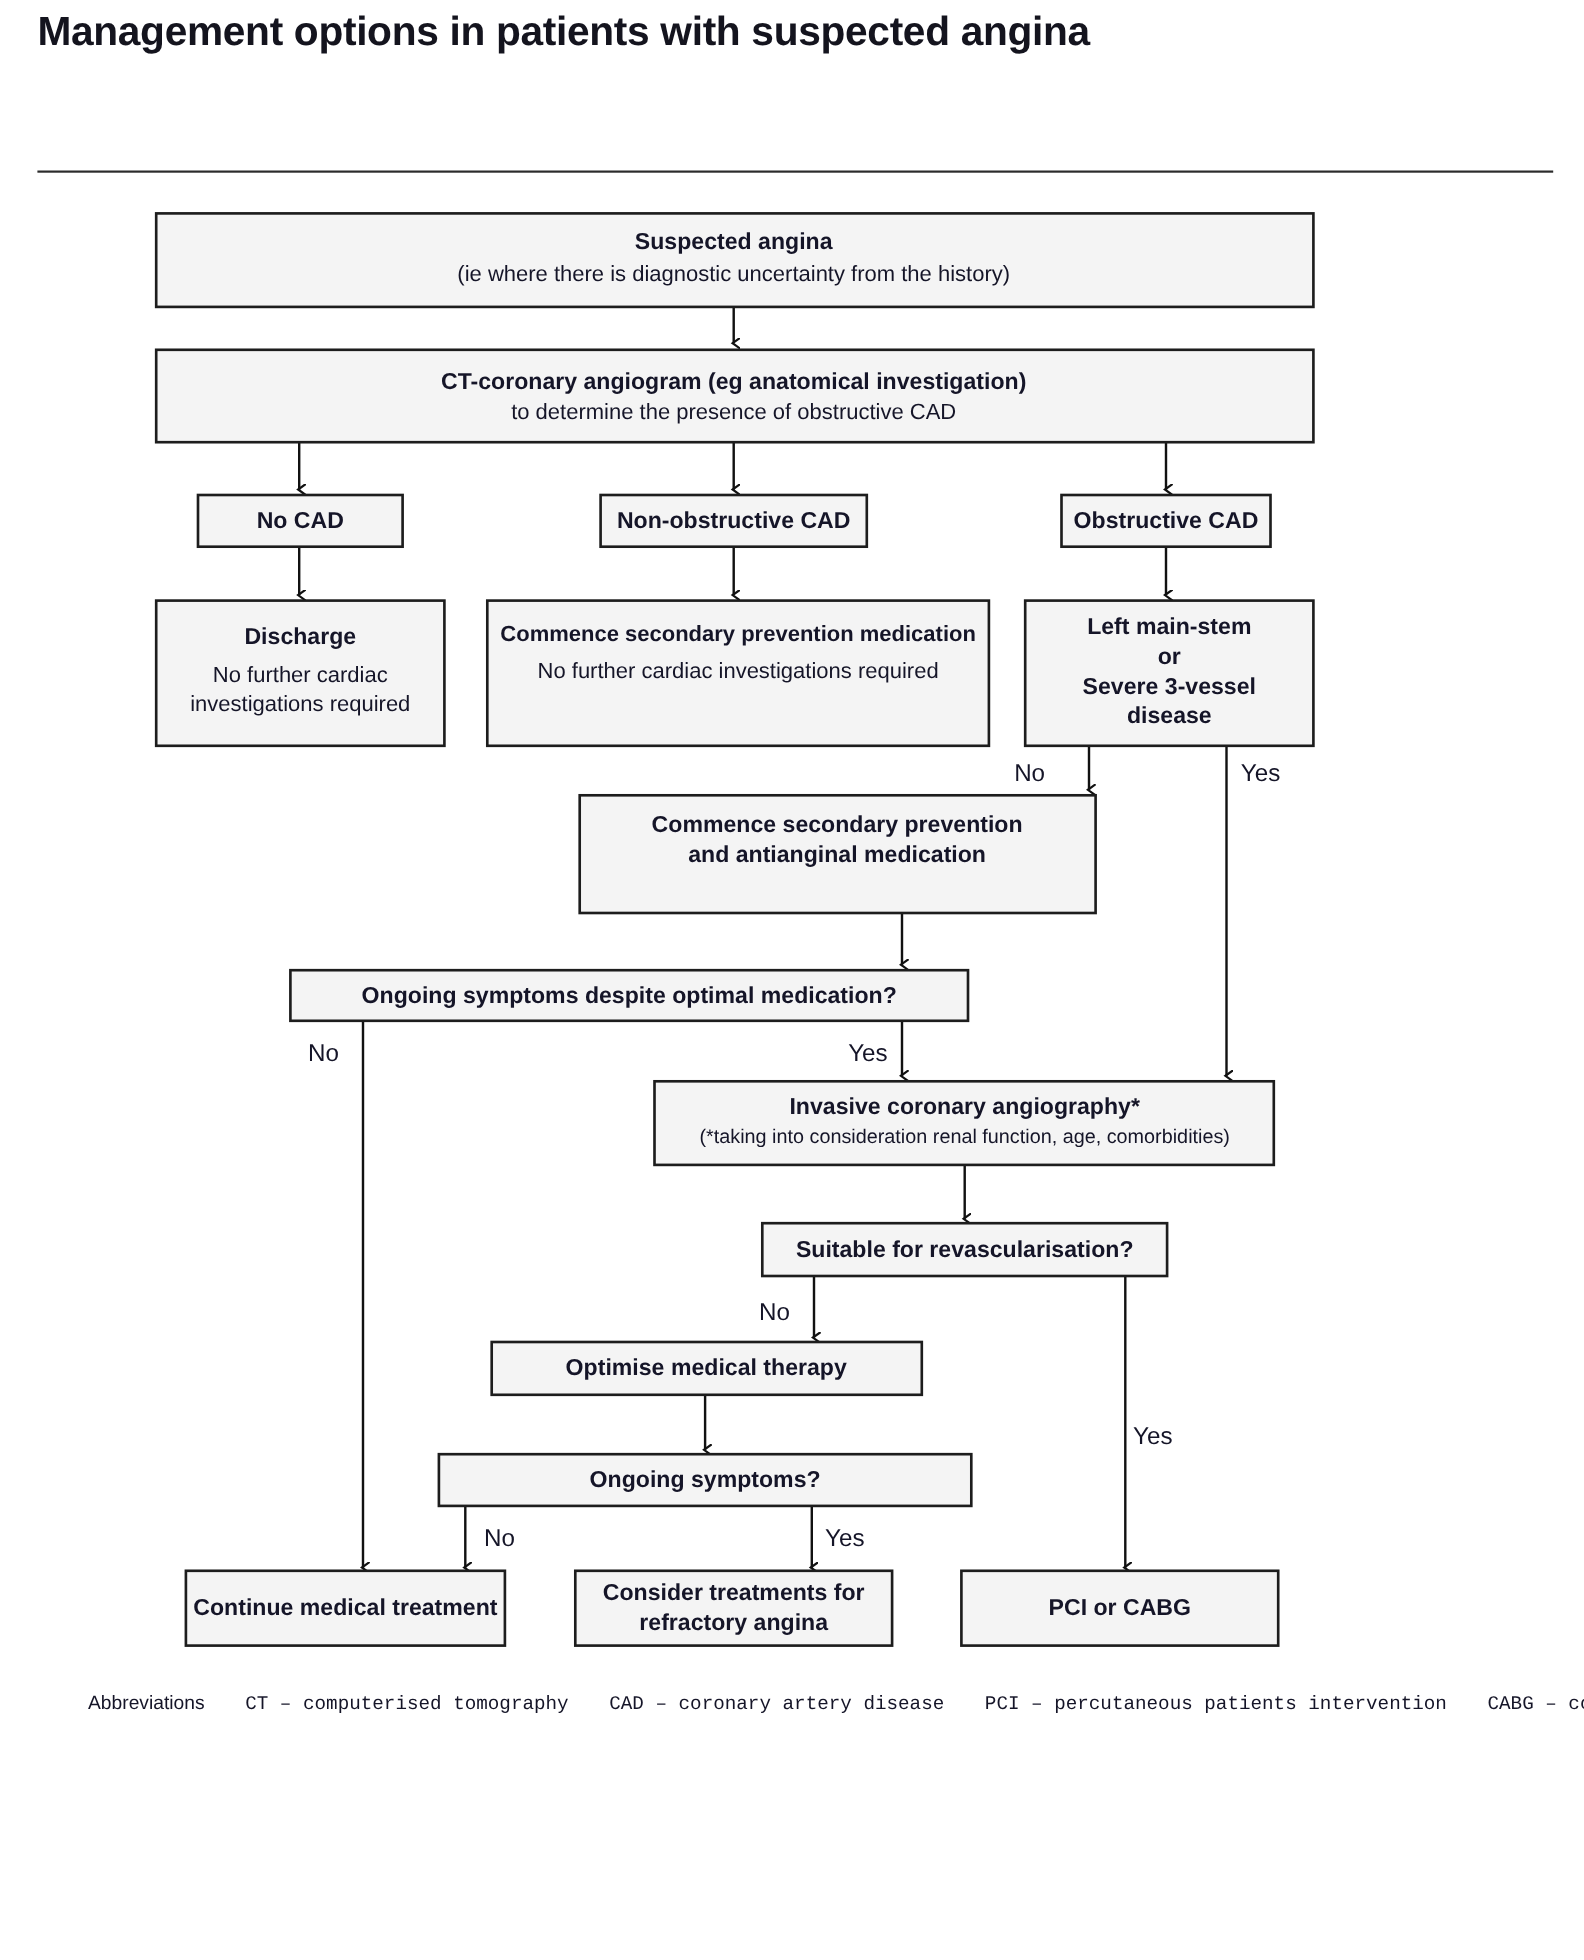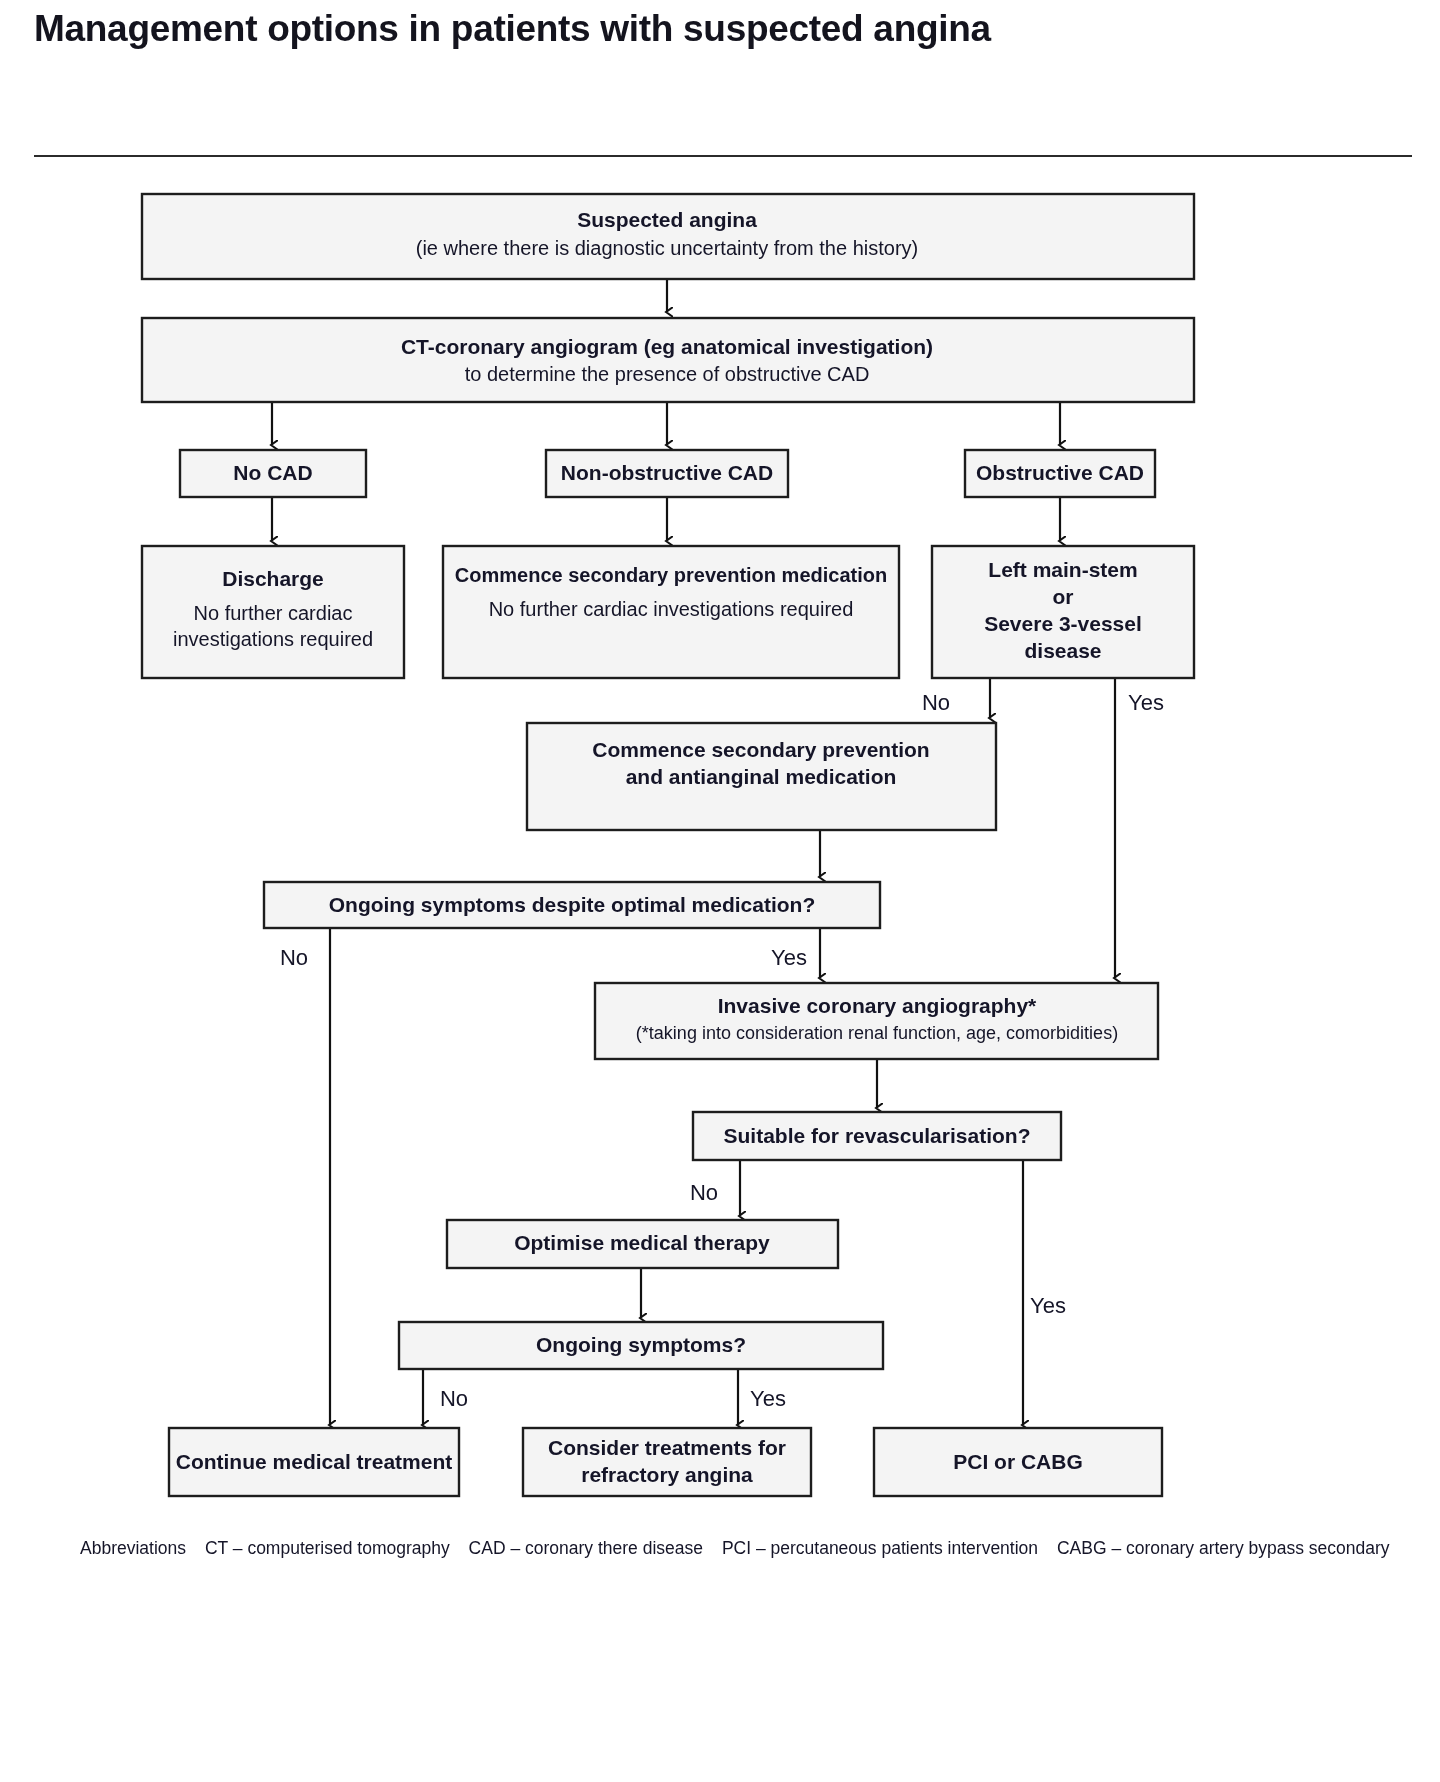--- a/index.html
+++ b/index.html
@@ -89,21 +89,22 @@
     left: 80px;
     top: 1538px;
     font-size: 17.5px;
     color: #151528;
     white-space: nowrap;
   }
   #abbrev .lead {
     font-weight: normal;
   }
   #abbrev .entry {
-    margin-left: 14px;
+    margin-left: 32px;
+    font-family: Liberation Mono, monospace;
   }
 </style>
 </head>
 <body>
 
 <div id="page-title">Management options in patients with suspected angina</div>
 <div id="title-rule"></div>
 
 <div id="flow-wrap">
 <svg id="flow" viewBox="0 0 1440 1782" xmlns="http://www.w3.org/2000/svg">
@@ -256,16 +257,16 @@
     <rect class="nodebox" x="874" y="1428" width="288" height="68"></rect>
     <text class="nodetext t-bold" x="1018" y="1463">PCI or CABG</text>
   </g>
 
 </svg>
 </div>
 
 <div id="abbrev">
   <span class="lead">Abbreviations</span>
   <span class="entry">CT – computerised tomography</span>
-  <span class="entry">CAD – coronary there disease</span>
+  <span class="entry">CAD – coronary artery disease</span>
   <span class="entry">PCI – percutaneous patients intervention</span>
   <span class="entry">CABG – coronary artery bypass secondary</span>
 </div>
 
 </body></html>

